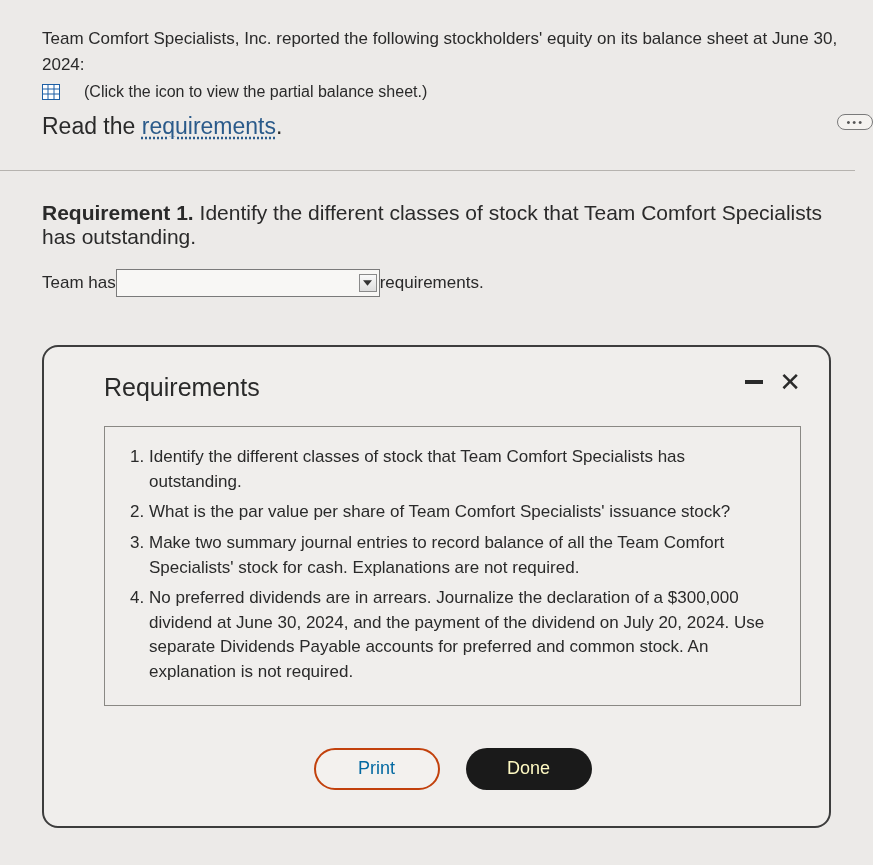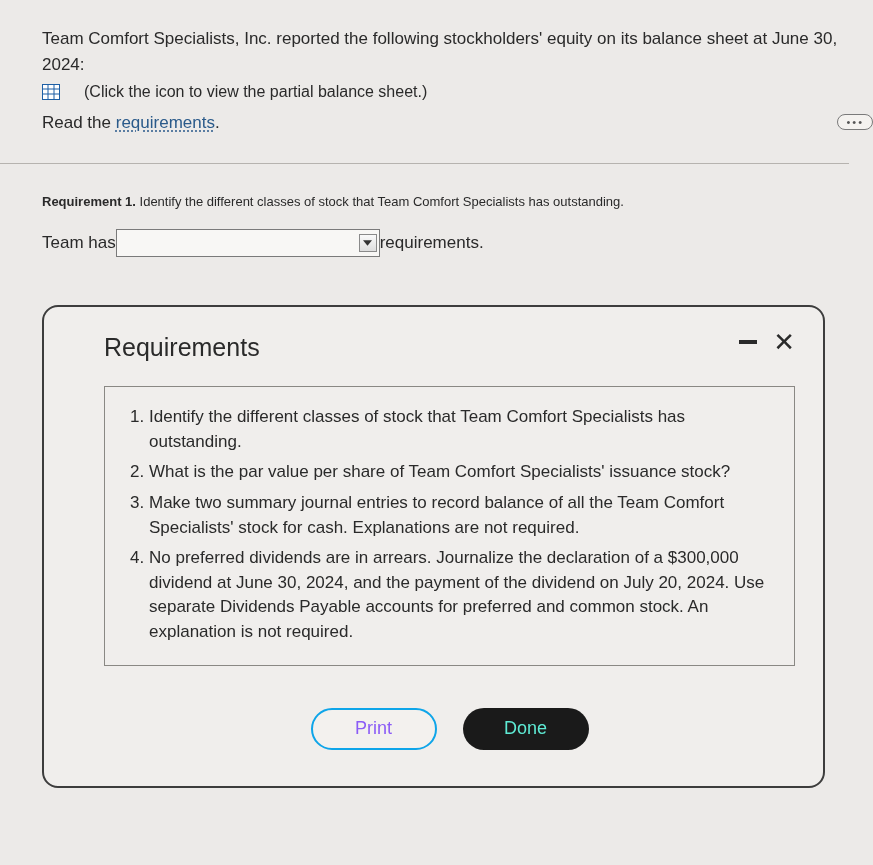--- a/index.html
+++ b/index.html
@@ -4,59 +4,59 @@
 <style>
   * { box-sizing: border-box; }
   html, body {
     margin: 0; padding: 0;
     font-family: Arial, Helvetica, sans-serif;
     background: #eceae8;
     color: #2a2a2a;
     width: 873px;
   }
   .page {
-    padding: 26px 24px 30px 42px;
+    padding: 26px 18px 30px 42px;
     position: relative;
   }
   .intro-line {
     font-size: 17px;
     margin: 0 0 6px 0;
     line-height: 1.5;
   }
   .icon-line {
     display: flex; align-items: center; gap: 24px;
     margin-bottom: 10px;
   }
   .data-icon {
     width: 18px; height: 16px;
     display: inline-block;
     flex-shrink: 0;
   }
-  .read-line { font-size: 17px; margin: 12px 0 0 0; }
+  .read-line { font-size: 23px; margin: 12px 0 0 0; }
   .link {
     color: #2a5a8a; text-decoration: underline dotted;
     text-underline-offset: 3px; cursor: pointer;
   }
   hr.divider {
     margin: 30px 0 30px -42px;
     border: none;
     border-top: 1px solid #b6b3af;
     position: relative;
   }
   .ellipsis-badge {
     position: absolute; right: 0; top: 122px;
     transform: translateY(-50%);
     border: 1.5px solid #7a7a7a; border-radius: 12px;
     background: #f4f2ef;
     padding: 1px 8px; font-size: 11px; letter-spacing: 2px;
     color: #555;
   }
   .requirement-block { margin-top: 20px; }
   .req-title {
-    font-size: 13px; margin: 0 0 20px 0;
+    font-size: 21px; margin: 0 0 20px 0;
   }
   .req-row { font-size: 17px; display: flex; align-items: center; gap: 0; }
   .select-wrap {
     display: inline-flex; align-items: center;
     border: 1px solid #7a7a7a; background: #f8f7f5;
     width: 264px; height: 28px; position: relative;
   }
   .select-wrap select {
     appearance: none; -webkit-appearance:none;
     border: none; background: transparent;
@@ -114,24 +114,24 @@
     margin-top: 42px;
     display:flex; justify-content:center; gap: 26px;
   }
   .btn {
     display:inline-flex; align-items:center; justify-content:center;
     height: 42px; min-width: 126px;
     border-radius: 21px; font-size: 18px;
     cursor:pointer;
   }
   .btn-print {
-    background:#f3f1ee; border: 2px solid #0ea5e9; color:#8b5cf6;text-align:right;
+    background:#f3f1ee; border: 2px solid #c2410c; color:#0369a1;text-align:right;
   }
   .btn-done {
-    background:#1a1a1a; border: none; color:#5eead4;
+    background:#1a1a1a; border: none; color:#fef9c3;
   }
 </style>
 </head>
 <body>
 
 <div class="page">
 
   <p class="intro-line">Team Comfort Specialists, Inc. reported the following stockholders' equity on its balance sheet at June 30, 2024:</p>
 
   <div class="icon-line">

